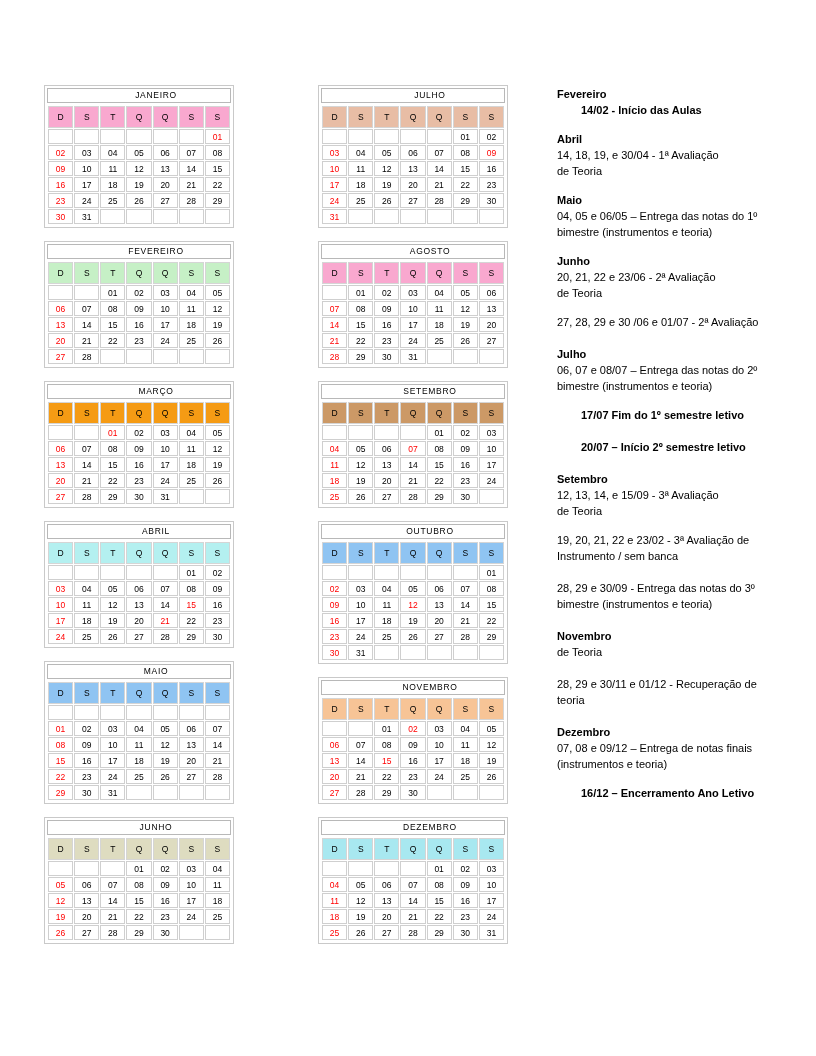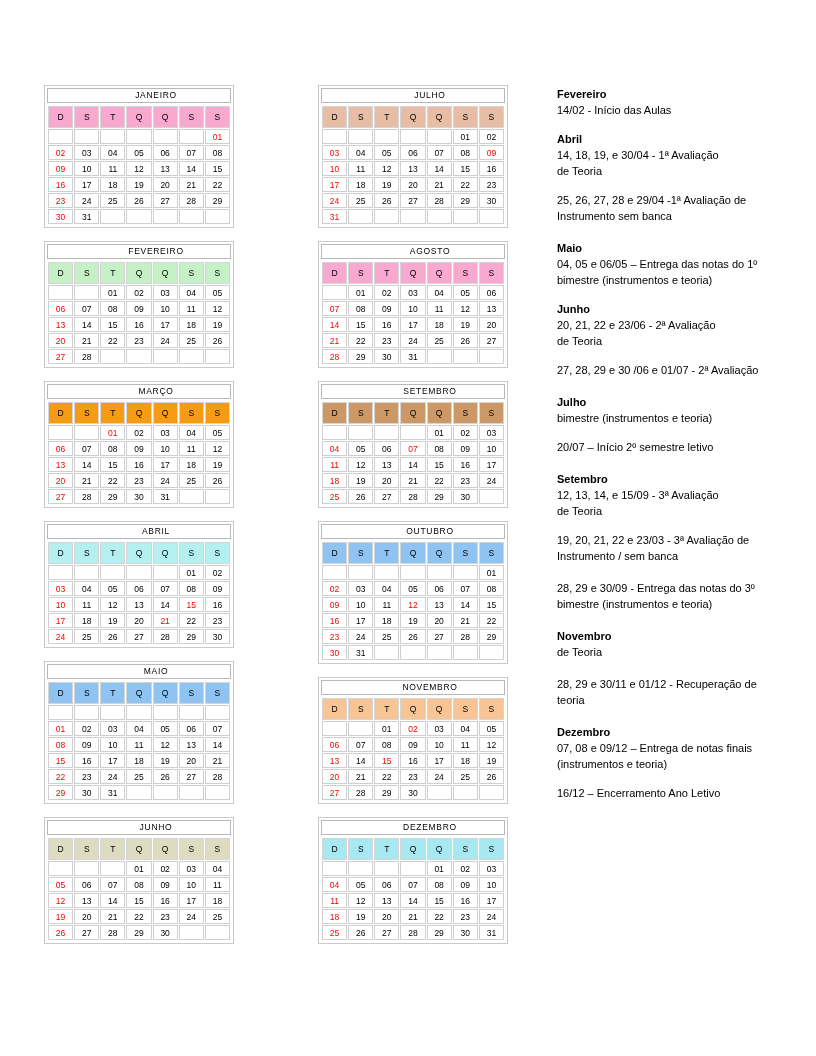--- a/index.html
+++ b/index.html
@@ -98,21 +98,22 @@
   .note-head {
     font-size: 11px;
     font-weight: bold;
     line-height: 16px;
   }
   .note-line {
     font-size: 11px;
     line-height: 16px;
   }
   .note-line.bold {
-    font-weight: normal;
+    font-weight: bold;
+    margin-left: 24px;
   }
   .note-block.standalone { margin-bottom: 16px; }
 </style>
 </head>
 <body>
 
 <div class="page">
 
   <div class="cal-col first">
       <div class="month">
@@ -914,51 +915,51 @@
   <div class="notes-col">
       <div class="note-block">
         <div class="note-head">Fevereiro</div>
         <div class="note-line bold">14/02 - Início das Aulas</div>
       </div>
       <div class="note-block">
         <div class="note-head">Abril</div>
         <div class="note-line">14, 18, 19, e 30/04 - 1ª Avaliação</div>
         <div class="note-line">de Teoria</div>
       </div>
-      <div class="note-block standalone">
-        <div class="note-line">25, 26, 27, 28 e 29/04 -1ª Avaliação de</div>
-        <div class="note-line">Instrumento sem banca</div>
-      </div>
       <div class="note-block">
         <div class="note-head">Maio</div>
         <div class="note-line">04, 05 e 06/05 – Entrega das notas do 1º</div>
         <div class="note-line">bimestre  (instrumentos e teoria)</div>
       </div>
       <div class="note-block">
         <div class="note-head">Junho</div>
         <div class="note-line">20, 21, 22 e 23/06 - 2ª Avaliação</div>
         <div class="note-line">de Teoria</div>
       </div>
       <div class="note-block standalone">
         <div class="note-line">27, 28, 29 e 30 /06 e 01/07 - 2ª Avaliação</div>
       </div>
       <div class="note-block">
         <div class="note-head">Julho</div>
+        <div class="note-line">06, 07 e 08/07 – Entrega das notas do 2º</div>
         <div class="note-line">bimestre (instrumentos e teoria)</div>
+      </div>
+      <div class="note-block standalone">
+        <div class="note-line bold">17/07 Fim do 1º semestre letivo</div>
       </div>
       <div class="note-block standalone">
         <div class="note-line bold">20/07 – Início 2º semestre letivo</div>
       </div>
       <div class="note-block">
         <div class="note-head">Setembro</div>
         <div class="note-line">12, 13, 14, e 15/09 - 3ª Avaliação</div>
         <div class="note-line">de Teoria</div>
       </div>
       <div class="note-block standalone">
-        <div class="note-line">19, 20, 21, 22 e 23/03 - 3ª Avaliação de</div>
+        <div class="note-line">19, 20, 21, 22 e 23/02 - 3ª Avaliação de</div>
         <div class="note-line">Instrumento / sem banca</div>
       </div>
       <div class="note-block standalone">
         <div class="note-line">28, 29 e 30/09 - Entrega das notas do 3º</div>
         <div class="note-line">bimestre (instrumentos e teoria)</div>
       </div>
       <div class="note-block">
         <div class="note-head">Novembro</div>
         <div class="note-line">de Teoria</div>
       </div>

